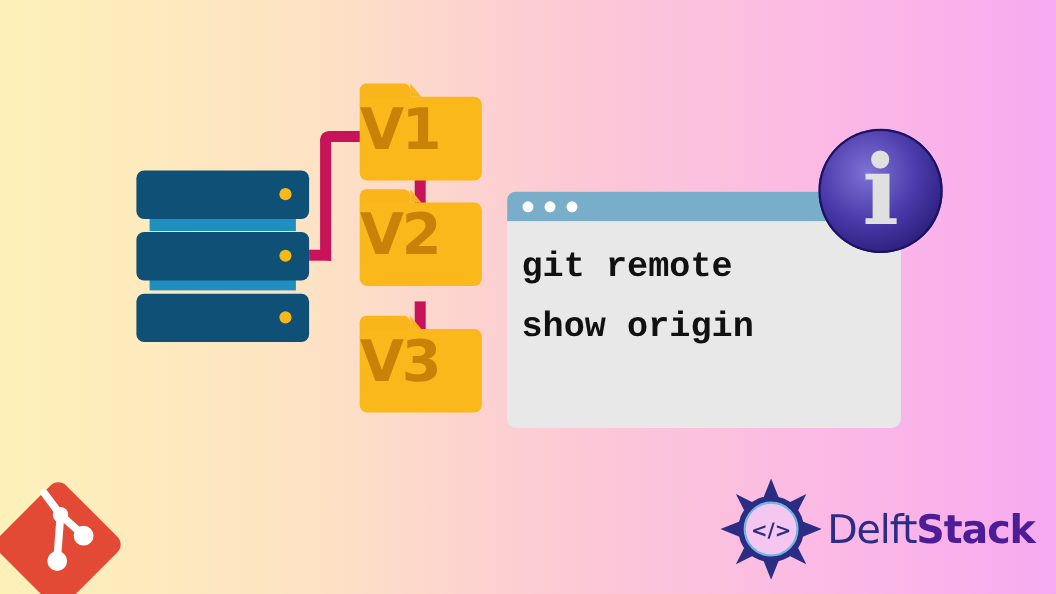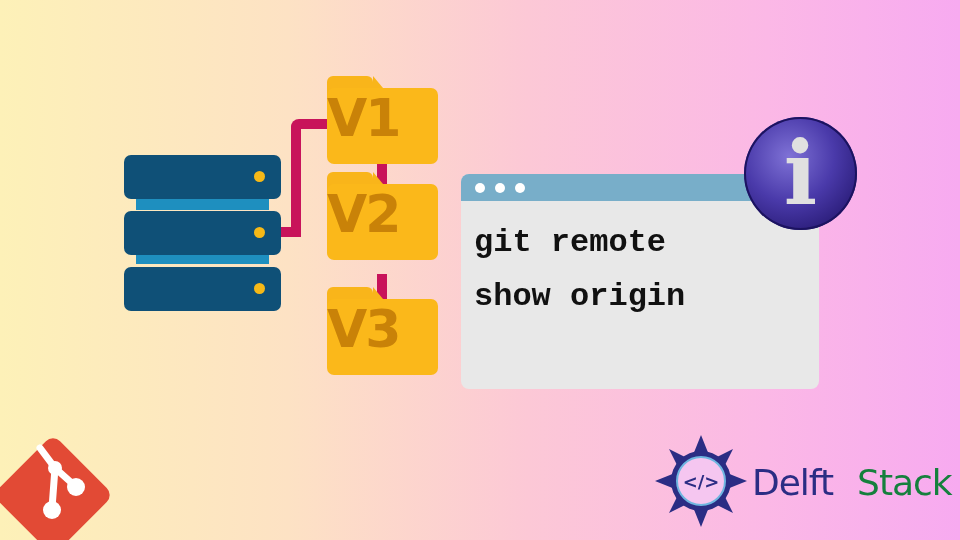--- a/index.html
+++ b/index.html
@@ -27,21 +27,21 @@
   
   .info{position:absolute;left:744px;top:117px;width:113px;height:113px;border-radius:50%;
     background:radial-gradient(circle at 40% 35%,#7f72d6 0%,#4a3aaa 45%,#2a1c78 80%,#1b1155 100%);
     box-shadow:0 0 0 2px #1c1360 inset;}
   .info .i{position:absolute;left:0;top:6px;width:113px;text-align:center;font:bold 88px "DejaVu Serif",serif;color:#e0e0e0;line-height:100px;}
   
   .git{position:absolute;left:10px;top:452px;width:86px;height:86px;background:#e24a35;border-radius:10px;transform:rotate(45deg);}
   
   .dlogo{position:absolute;left:655px;top:435px;width:92px;height:92px;}
   .dtext{position:absolute;left:752px;top:462px;font:36px "DejaVu Sans",sans-serif;letter-spacing:-1px;}
-  .dtext .a{color:#2b2d84;} .dtext .b{color:#15803d;font-weight:normal;margin-left:24px;}
+  .dtext .a{color:#2b2d84;} .dtext .b{color:#4c1d95;font-weight:bold;}
 </style>
 </head>
 <body>
 
 <div>
   <div class="srv-band" style="top:198px"></div>
   <div class="srv-band" style="top:252px"></div>
   <div class="srv" style="top:155px">
       <div class="dot"></div>
     </div>

